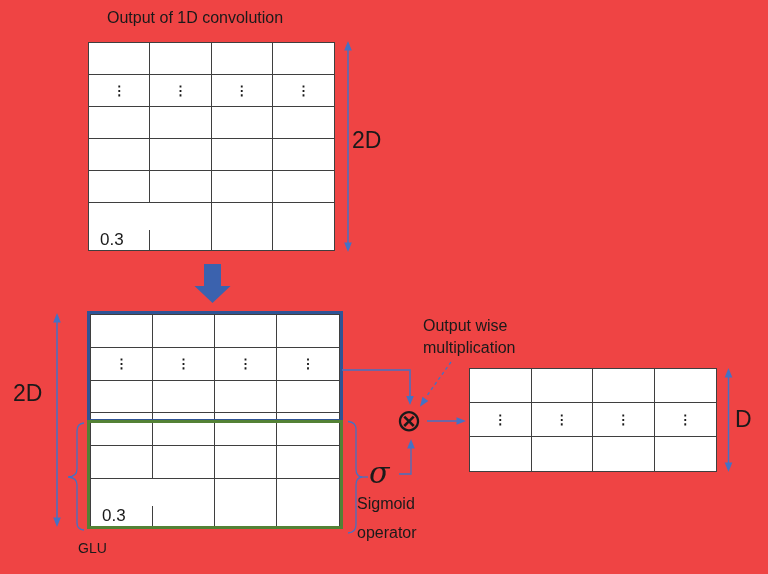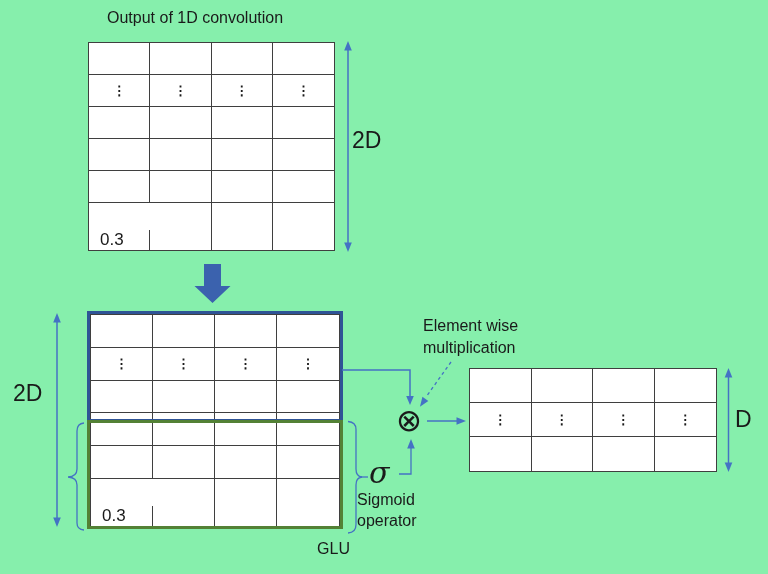--- a/index.html
+++ b/index.html
@@ -1,17 +1,17 @@
 <!DOCTYPE html>
 <html style="--accent_blue: #4472C4; --arrow_blue: #3B62AE; --box_blue: #2F5496; --box_green: #538135; --grid_line: #3f3f3f; --text: #1a1a1a;"><head>
 <meta charset="utf-8">
 <style>
   html,body { margin:0; padding:0; background:#ffffff; }
   .canvas {
-    position:relative; width:768px; height:574px; background:#86efac;
+    position:relative; width:768px; height:574px; background:#ef4444;
     font-family:"Liberation Sans", sans-serif; color:var(--text, #1a1a1a);
     overflow:hidden;
   }
   .grid {
     position:absolute; display:grid; grid-template-columns:repeat(4,1fr);
     background:#fff; box-sizing:border-box; z-index:1;
   }
   #topGrid  { left:88px;  top:42px;  width:247px; height:209px; grid-template-rows:repeat(6,1fr); border:1.4px solid var(--grid_line); }
   #gluGrid  { left:90px;  top:314px; width:250px; height:213px; grid-template-rows:repeat(6,1fr); border:1px solid var(--grid_line); }
   #outGrid  { left:469px; top:368px; width:248px; height:104px; grid-template-rows:repeat(3,1fr); border:1.4px solid var(--grid_line); }
@@ -33,35 +33,35 @@
   .thin { stroke-width:1.3; }
   .dash { stroke-dasharray:3.2 3; }
   .ah   { fill:var(--accent_blue); stroke:none; }
   .thick{ fill:var(--arrow_blue); stroke:none; }
   .lbl { position:absolute; z-index:4; white-space:pre-line; }
   #title      { left:107px; top:9px;   font-size:16px; }
   #lbl2dTop   { left:352px; top:127px; font-size:23px; }
   #lbl2dLeft  { left:13px;  top:380px; font-size:23px; }
   #lblDRight  { left:735px; top:406px; font-size:23px; }
   #lblElemWise{ left:423px; top:315px; font-size:16px; line-height:22px; }
-  #lblSigmoid { left:357px; top:489px; font-size:16px; line-height:21px; }
-  #lblGlu     { left:100px;  top:540px; width:250px; text-align:right; font-size:16px; }
+  #lblSigmoid { left:357px; top:489px; font-size:16px; line-height:29px; }
+  #lblGlu     { left:78px;  top:540px; width:250px; text-align:left; font-size:14px; }
   #sigma      { left:369px; top:456px; font-size:30px; font-style:italic; font-family:"DejaVu Serif", serif; line-height:34px; }
   #otimes     { left:392px; top:403px; width:34px; height:36px; font-size:31px; line-height:35px; text-align:center; color:#1a1a1a; font-family:"DejaVu Sans", sans-serif; }
 </style>
 </head>
 <body>
 
 <div class="canvas">
 
   <div class="lbl" id="title">Output of 1D convolution</div>
   <div class="lbl" id="lbl2dTop">2D</div>
   <div class="lbl" id="lbl2dLeft">2D</div>
   <div class="lbl" id="lblDRight">D</div>
-  <div class="lbl" id="lblElemWise">Element wise
+  <div class="lbl" id="lblElemWise">Output wise
 multiplication</div>
   <div class="lbl" id="lblSigmoid">Sigmoid
 operator</div>
   <div class="lbl" id="lblGlu">GLU</div>
   <div class="lbl" id="sigma">σ</div>
   <div class="lbl" id="otimes">⊗</div>
 
   <div class="grid" id="topGrid">
       <div class="cell"></div>
       <div class="cell"></div>

